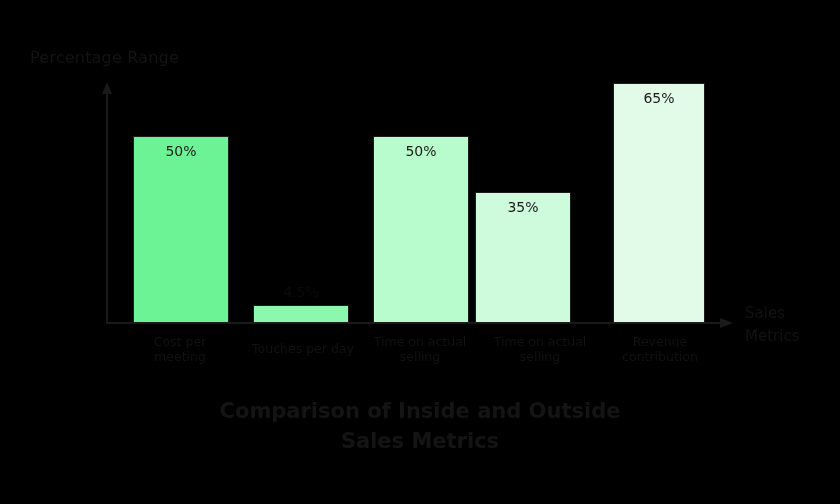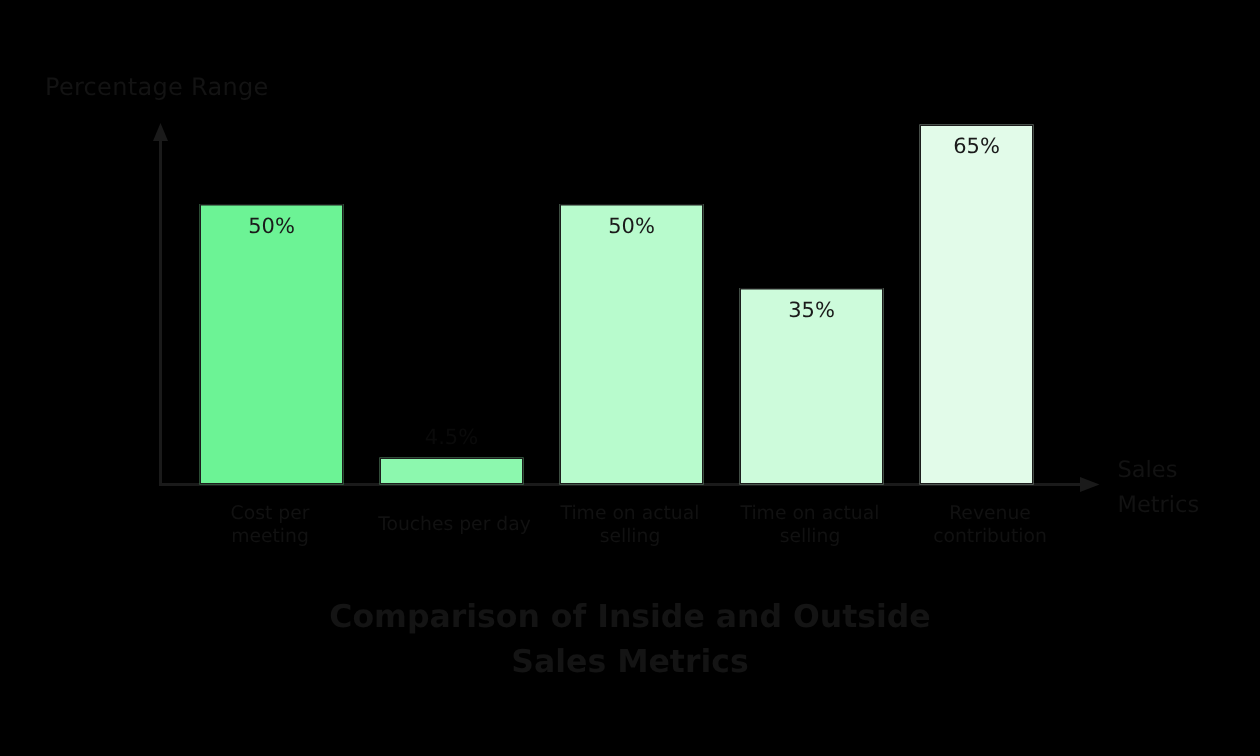--- a/index.html
+++ b/index.html
@@ -140,27 +140,27 @@
         <span class="bar-value dim" style="top:-22px;">4.5%</span>
       </div>
     </div>
 
     <div class="bar-slot" style="left:266px; width:96px; height:100%;">
       <div class="bar" style="height:187px; background:#b8fbcd; margin-top:50px;">
         <span class="bar-value">50%</span>
       </div>
     </div>
 
-    <div class="bar-slot" style="left:386px; width:96px; height:100%;align-items:flex-end;">
+    <div class="bar-slot" style="left:368px; width:96px; height:100%;align-items:flex-end;">
       <div class="bar" style="height:131px; background:#cdfbdb; margin-top:106px;">
         <span class="bar-value">35%</span>
       </div>
     </div>
 
-    <div class="bar-slot" style="left:506px; width:76px; height:100%;">
+    <div class="bar-slot" style="left:506px; width:92px; height:100%;">
       <div class="bar" style="height:240px; background:#e2fbe9; margin-top:-3px;">
         <span class="bar-value">65%</span>
       </div>
     </div>
 
   </div>
 
   <div class="x-label" style="left:123px; width:114px;">
     <div>Cost per</div>
     <div>meeting</div>

